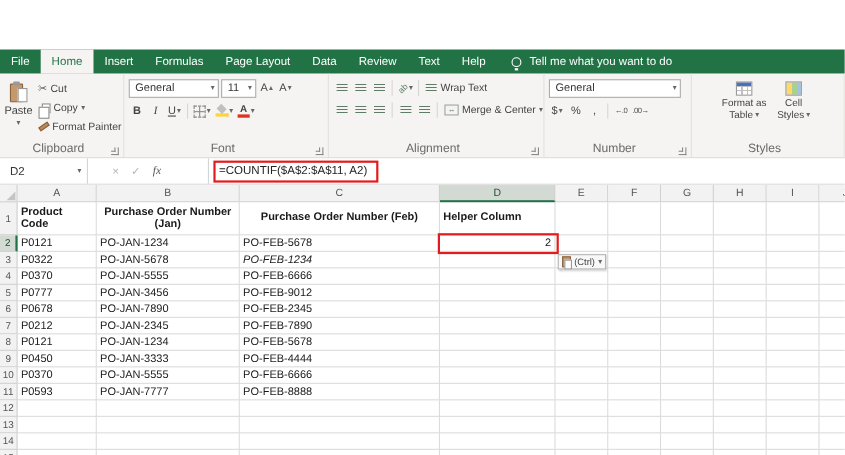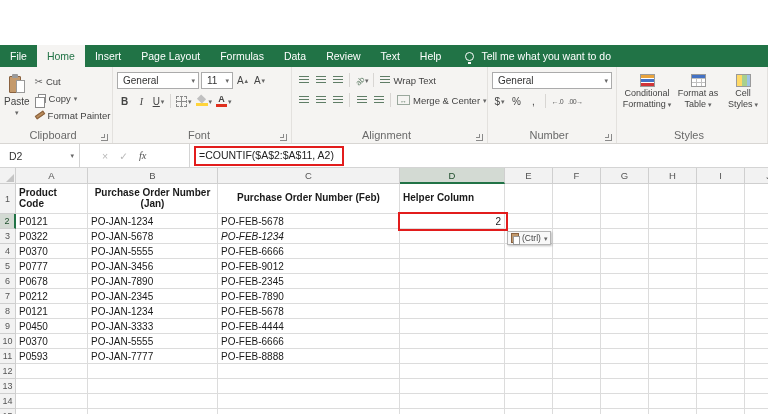--- a/index.html
+++ b/index.html
@@ -114,22 +114,22 @@
 </head>
 <body>
 
 <div class="app">
 
   <div class="tabbar">
     <div class="tabs-wrap">
         <div class="tab">File</div>
         <div class="tab active">Home</div>
         <div class="tab">Insert</div>
+        <div class="tab">Formulas</div>
         <div class="tab">Page Layout</div>
-        <div class="tab">Formulas</div>
         <div class="tab">Data</div>
         <div class="tab">Review</div>
         <div class="tab">Text</div>
         <div class="tab">Help</div>
       </div>
     <div class="tellme">
       <span class="bulb"></span>
       <span>Tell me what you want to do</span>
     </div>
   </div>
@@ -284,28 +284,20 @@
         </div>
       </div>
       <div class="rg-label">
         <span>Number</span>
         <span class="launcher"></span>
       </div>
     </div>
 
     <div class="rgroup" style="flex:1;">
       <div class="rg-content" style="justify-content:center;">
-        <div class="style-btn w1">
-          <span class="ic-cf"></span>
-          <span>Conditional</span>
-          <span class="l2">
-              <span>Formatting</span>
-              <span class="chev">▾</span>
-            </span>
-        </div>
         <div class="style-btn w2">
           <span class="ic-fat"></span>
           <span>Format as</span>
           <span class="l2">
               <span>Table</span>
               <span class="chev">▾</span>
             </span>
         </div>
         <div class="style-btn w3">
           <span class="ic-cs"></span>

